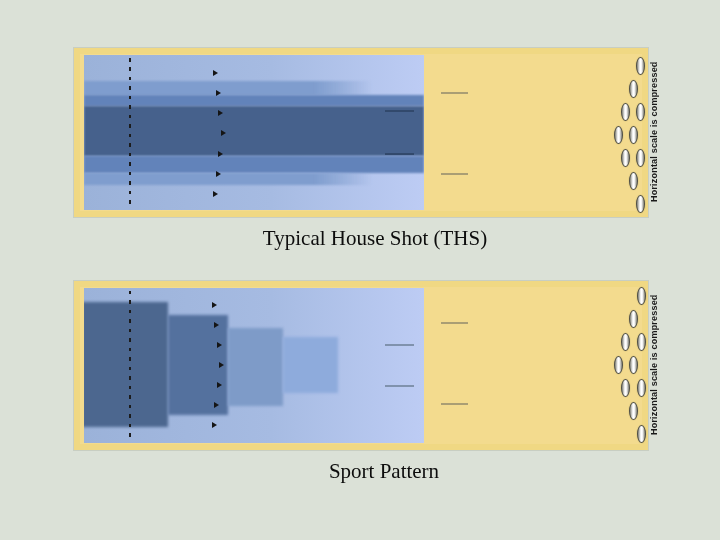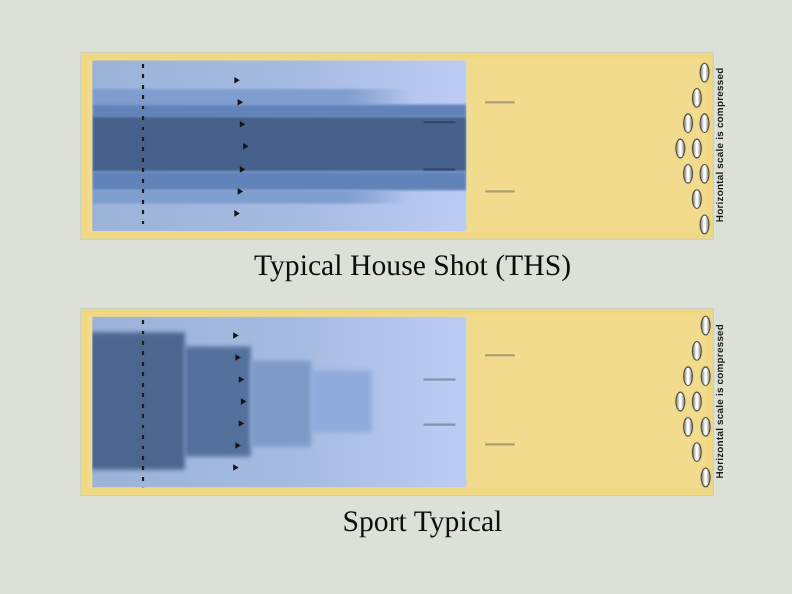--- a/index.html
+++ b/index.html
@@ -40,21 +40,21 @@
   .side-label{
     position:absolute;left:649px;width:16px;height:162px;
     font-size:9px;font-weight:bold;letter-spacing:.2px;color:#1A1A1A;
     writing-mode:vertical-rl;transform:rotate(180deg);
     text-align:center;white-space:nowrap;
   }
   #side-ths{top:51px;}
   #side-sport{top:284px;}
   .title{
     position:absolute;transform:translateX(-50%);
-    font-family:"Liberation Serif",serif;font-size:27px;color:#0D0D0D;
+    font-family:"Liberation Serif",serif;font-size:21px;color:#0D0D0D;
     white-space:nowrap;
   }
   #title-ths{left:375px;top:226px;}
   #title-sport{left:384px;top:459px;}
 </style>
 </head>
 <body>
 
 <div id="canvas">
 
@@ -120,15 +120,15 @@
       <div class="pin" style="left: 620.5px; top: 379px;"></div>
       <div class="pin" style="left: 636.5px; top: 379px;"></div>
       <div class="pin" style="left: 628.5px; top: 402px;"></div>
       <div class="pin" style="left: 636.5px; top: 425px;"></div>
     </div>
 
   <div class="side-label" id="side-ths">Horizontal scale is compressed</div>
   <div class="side-label" id="side-sport">Horizontal scale is compressed</div>
 
   <div class="title" id="title-ths">Typical House Shot (THS)</div>
-  <div class="title" id="title-sport">Sport Typical</div>
+  <div class="title" id="title-sport">Sport Pattern</div>
 
 </div>
 
 </body></html>

